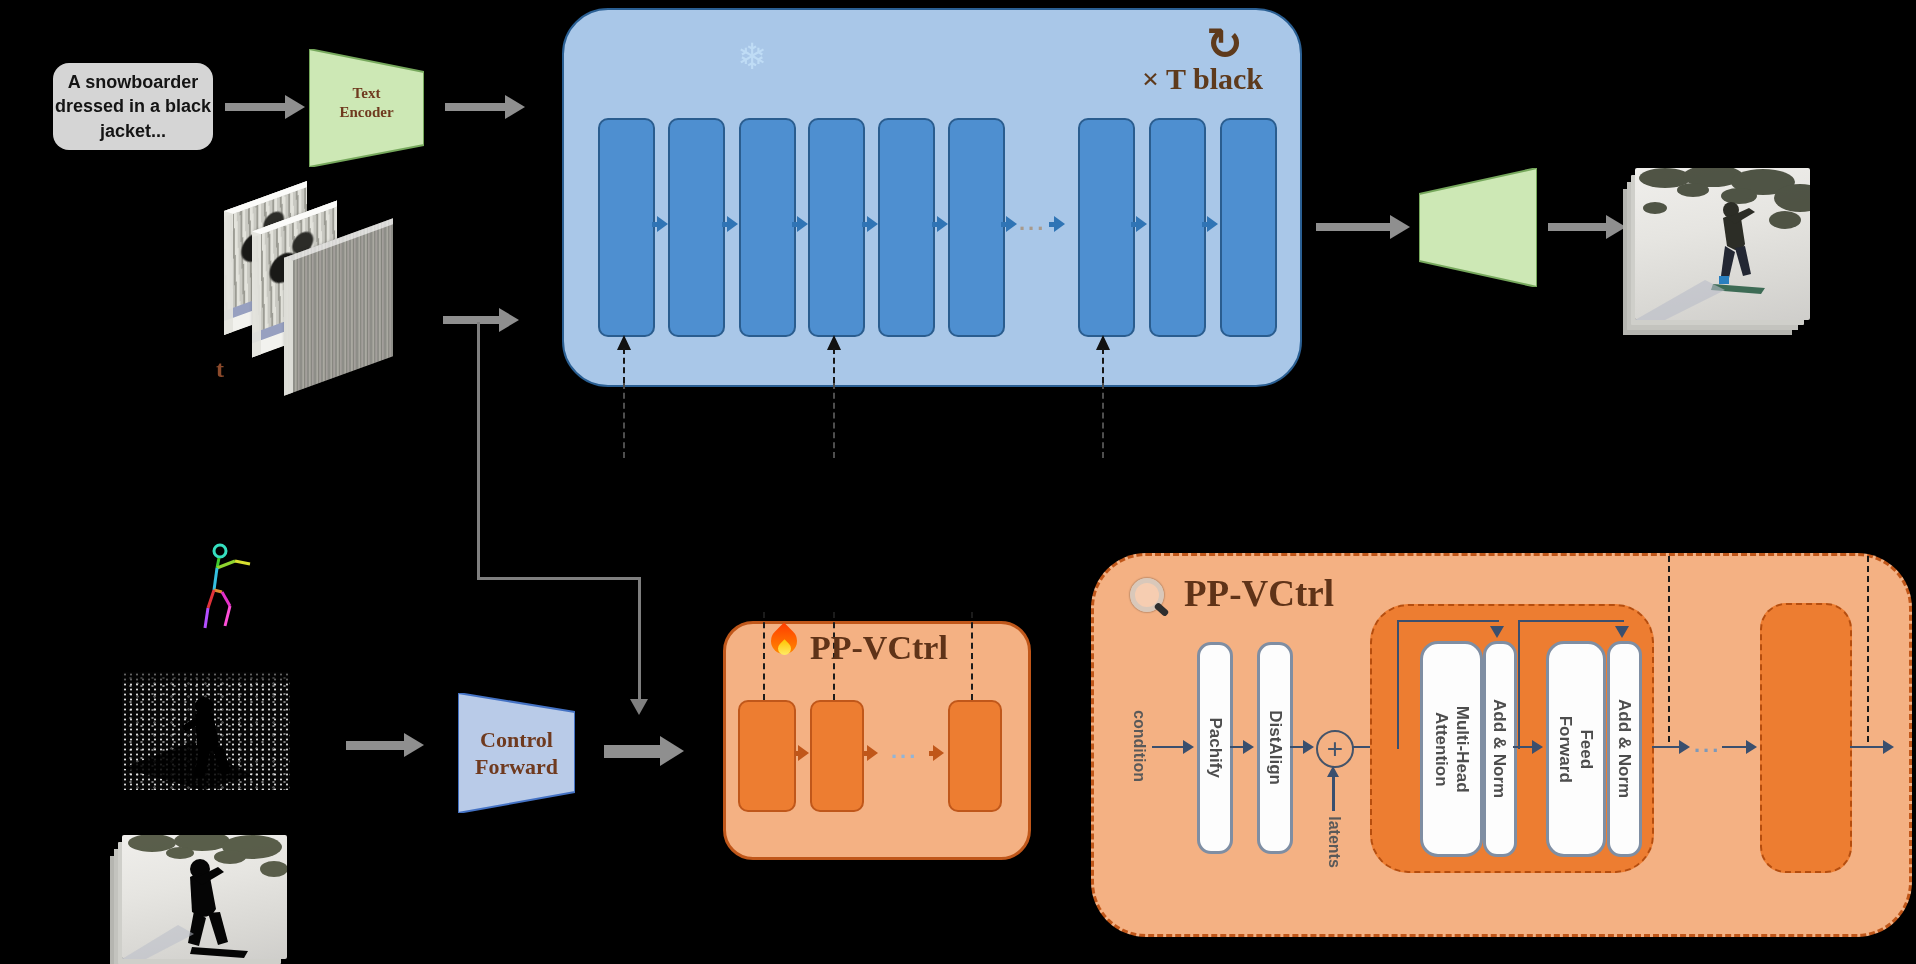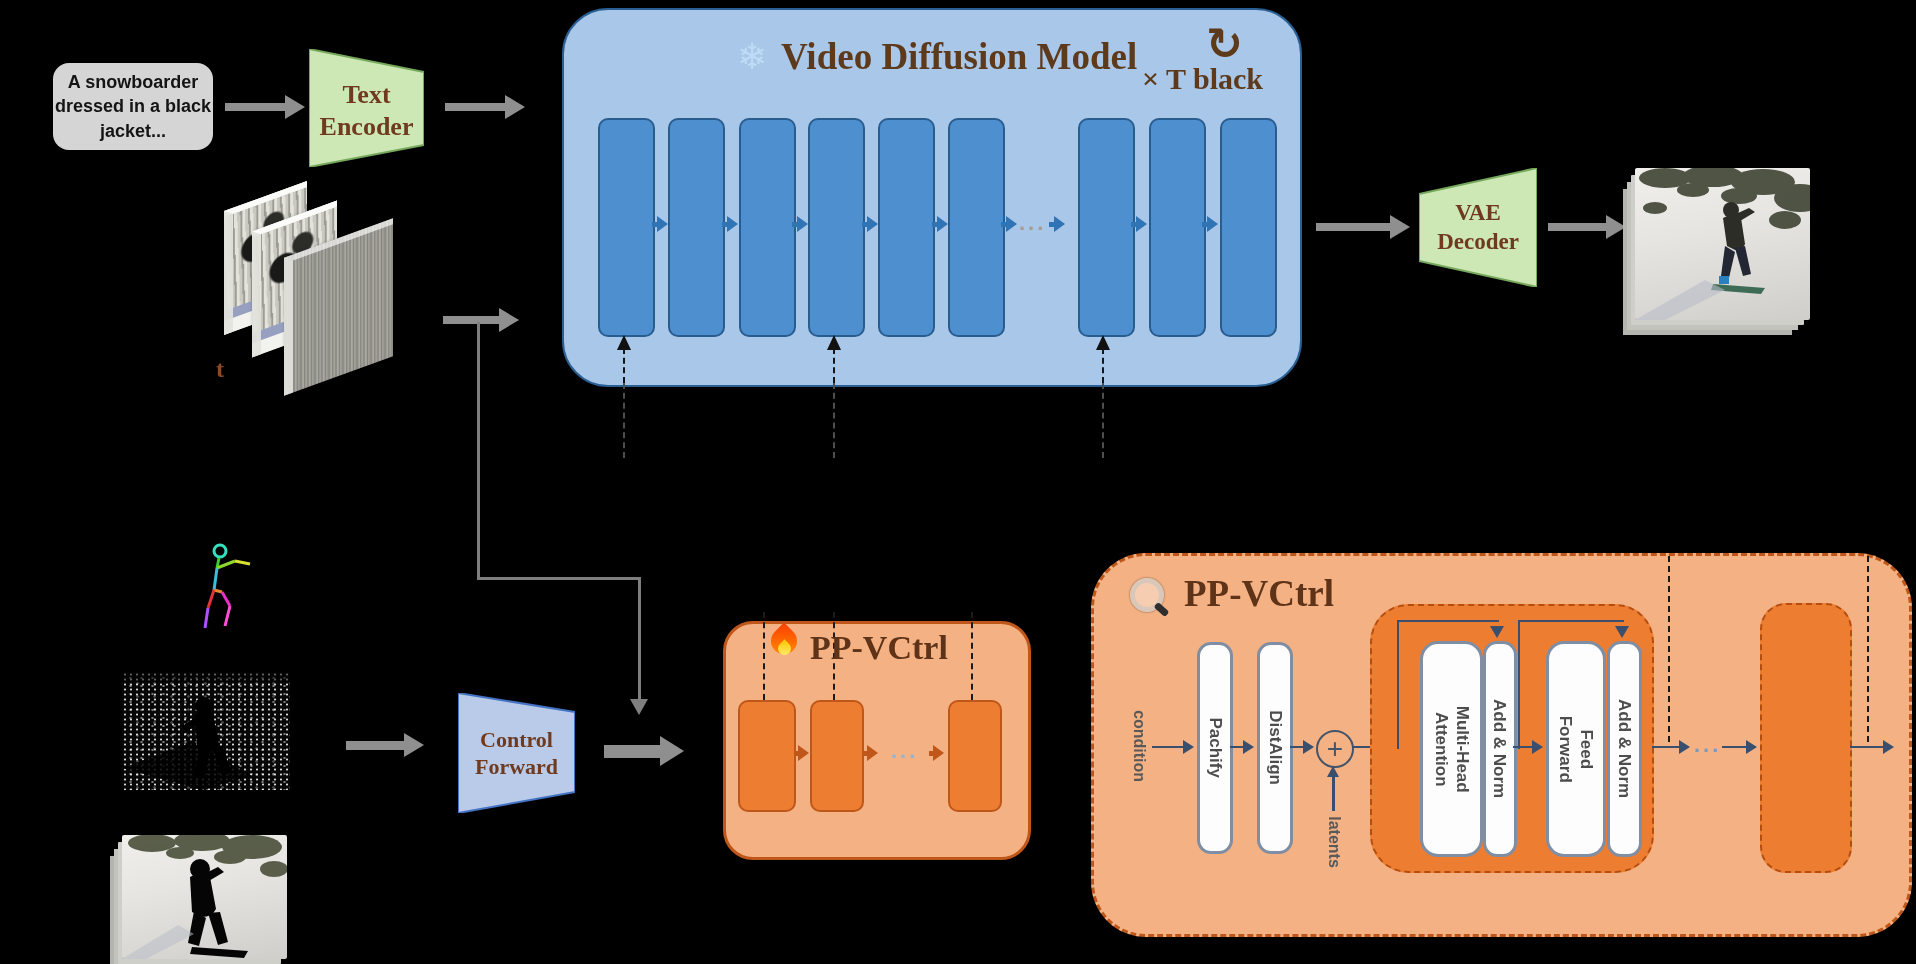--- a/index.html
+++ b/index.html
@@ -102,21 +102,21 @@
 dressed in a black
 jacket...</div>
   <div class="garr" style="left:225px;top:95px;width:80px;height:24px;">
       <div class="sh" style="height:8px;"></div>
       <div class="hd"></div>
     </div>
 
   <svg class="abs" style="left:309px;top:49px;" width="115" height="118">
     <polygon points="0,0 115,23 115,96 0,118" fill="#cde8b5" stroke="#76a85c" stroke-width="2"></polygon>
   </svg>
-  <div class="trap-label serif pre" style="left:309px;top:52px;width:115px;height:118px;font-size:26px;">Text
+  <div class="trap-label serif pre" style="left:309px;top:44px;width:115px;height:118px;font-size:15px;">Text
 Encoder</div>
   <div class="garr" style="left:445px;top:95px;width:80px;height:24px;">
       <div class="sh" style="height:8px;"></div>
       <div class="hd"></div>
     </div>
 
   <div class="abs" style="left:215px;top:185px;width:190px;height:210px;">
     <div class="slab patchy" style="left:9px;top:11px;width:74px;height:118px;"></div>
     <div class="slab patchy" style="left:37px;top:31px;width:76px;height:120px;"></div>
     <div class="slab noisy" style="left:69px;top:53px;width:100px;height:132px;"></div>
@@ -127,21 +127,20 @@
       <div class="hd"></div>
     </div>
 
   <div class="conn" style="left:477px;top:322px;width:2.5px;height:257px;"></div>
   <div class="conn" style="left:477px;top:577px;width:163px;height:2.5px;"></div>
   <div class="conn" style="left:638px;top:577px;width:2.5px;height:122px;"></div>
   <div class="dnhead gray" style="left:630px;top:699px;"></div>
 
   <div class="vdm"></div>
   <span class="abs" style="left:737px;top:36px;font-size:36px;color:#bfdcf5;font-family:'DejaVu Sans',sans-serif;">❄</span>
-  <span class="abs serif title-brown" style="left:781px;top:35px;font-size:37px;">Video Diffusion Model</span>
   <span class="abs" style="left:1206px;top:18px;font-size:44px;font-weight:bold;color:#5e3a1c;font-family:'DejaVu Sans',sans-serif;">↻</span>
   <span class="abs serif title-brown" style="left:1142px;top:62px;font-size:30px;">× T black</span>
 
   <div class="vbar" style="left:598px;"></div>
   <div class="vbar" style="left:668px;"></div>
   <div class="vbar" style="left:739px;"></div>
   <div class="vbar" style="left:808px;"></div>
   <div class="vbar" style="left:878px;"></div>
   <div class="vbar" style="left:948px;"></div>
   <div class="vbar" style="left:1078px;"></div>
@@ -196,22 +195,20 @@
   <div class="dashv" style="left:1102px;top:348px;height:35px;"></div>
   <div class="dashv dim" style="left:1102px;top:383px;height:75px;"></div>
 
   <div class="garr" style="left:1316px;top:215px;width:94px;height:24px;">
       <div class="sh" style="height:8px;"></div>
       <div class="hd"></div>
     </div>
   <svg class="abs" style="left:1419px;top:168px;" width="118" height="119">
     <polygon points="0,26 118,0 118,119 0,93" fill="#cde8b5" stroke="#76a85c" stroke-width="2"></polygon>
   </svg>
-  <div class="trap-label serif pre" style="left:1419px;top:168px;width:118px;height:119px;font-size:23px;">VAE
-Decoder</div>
   <div class="garr" style="left:1548px;top:215px;width:78px;height:24px;">
       <div class="sh" style="height:8px;"></div>
       <div class="hd"></div>
     </div>
 
   <div class="photo snow stack3" style="left:1635px;top:168px;width:175px;height:152px;">
     <svg width="175" height="152">
       <g fill="#3f4434" opacity="0.9">
         <ellipse cx="30" cy="10" rx="26" ry="10"></ellipse>
           <ellipse cx="78" cy="8" rx="30" ry="11"></ellipse>

